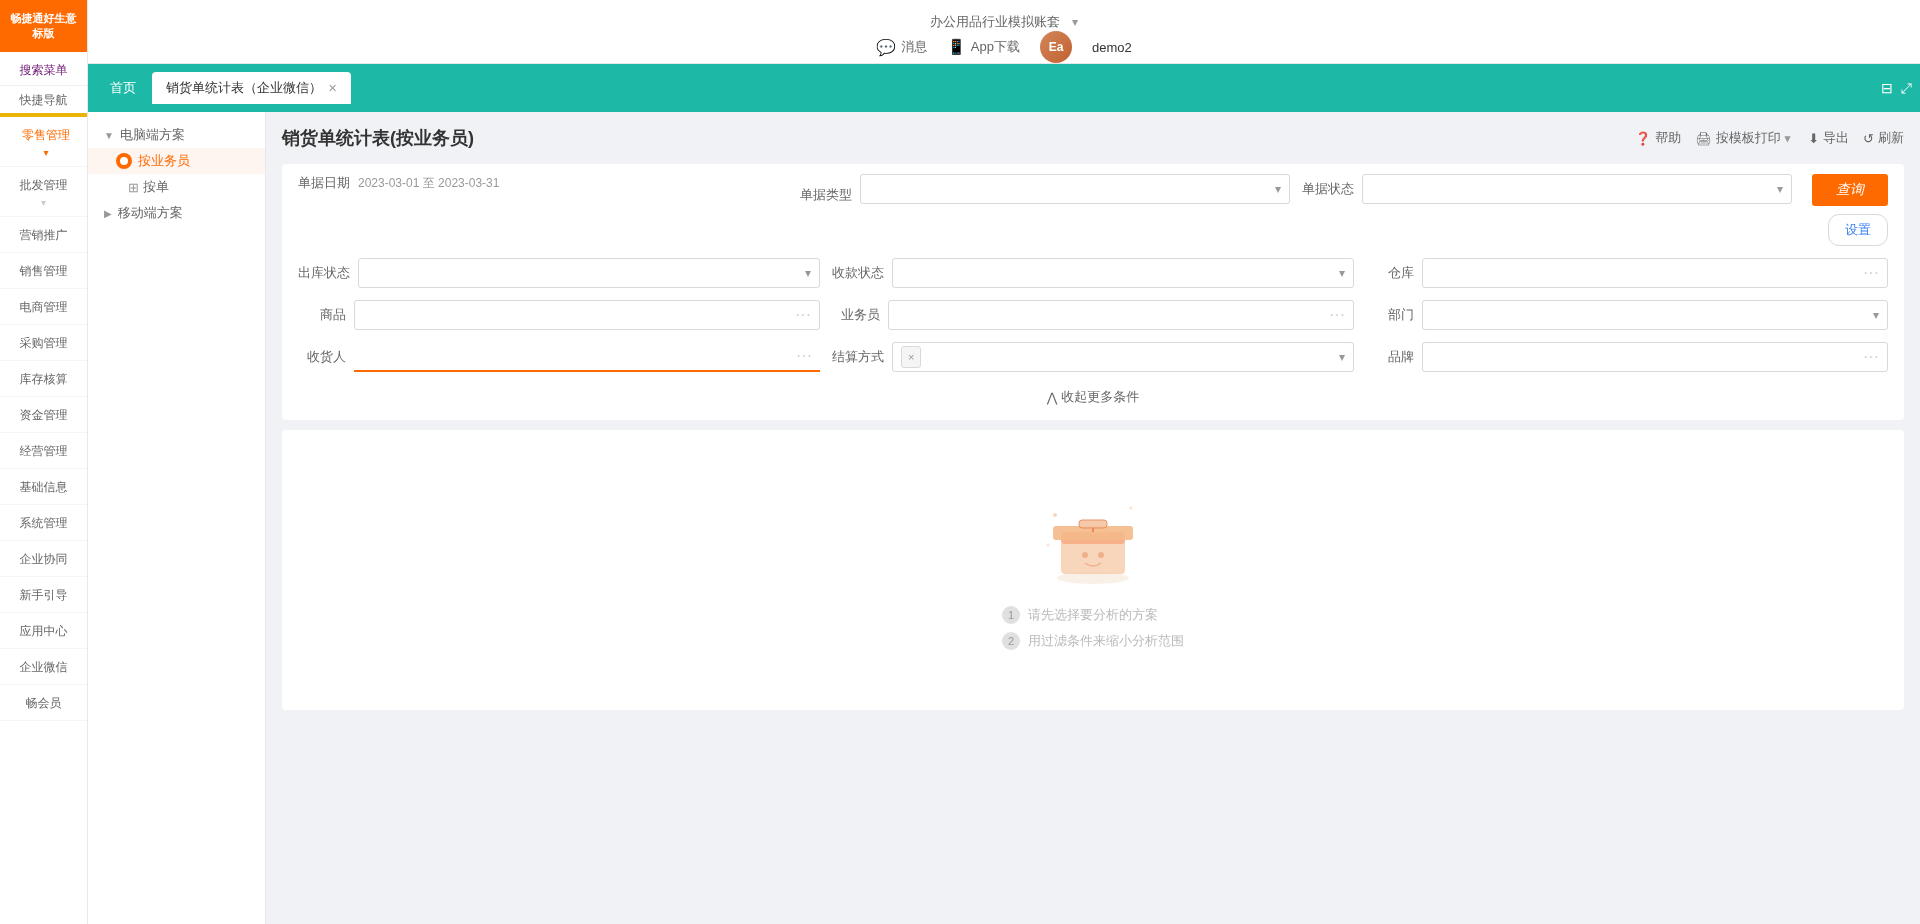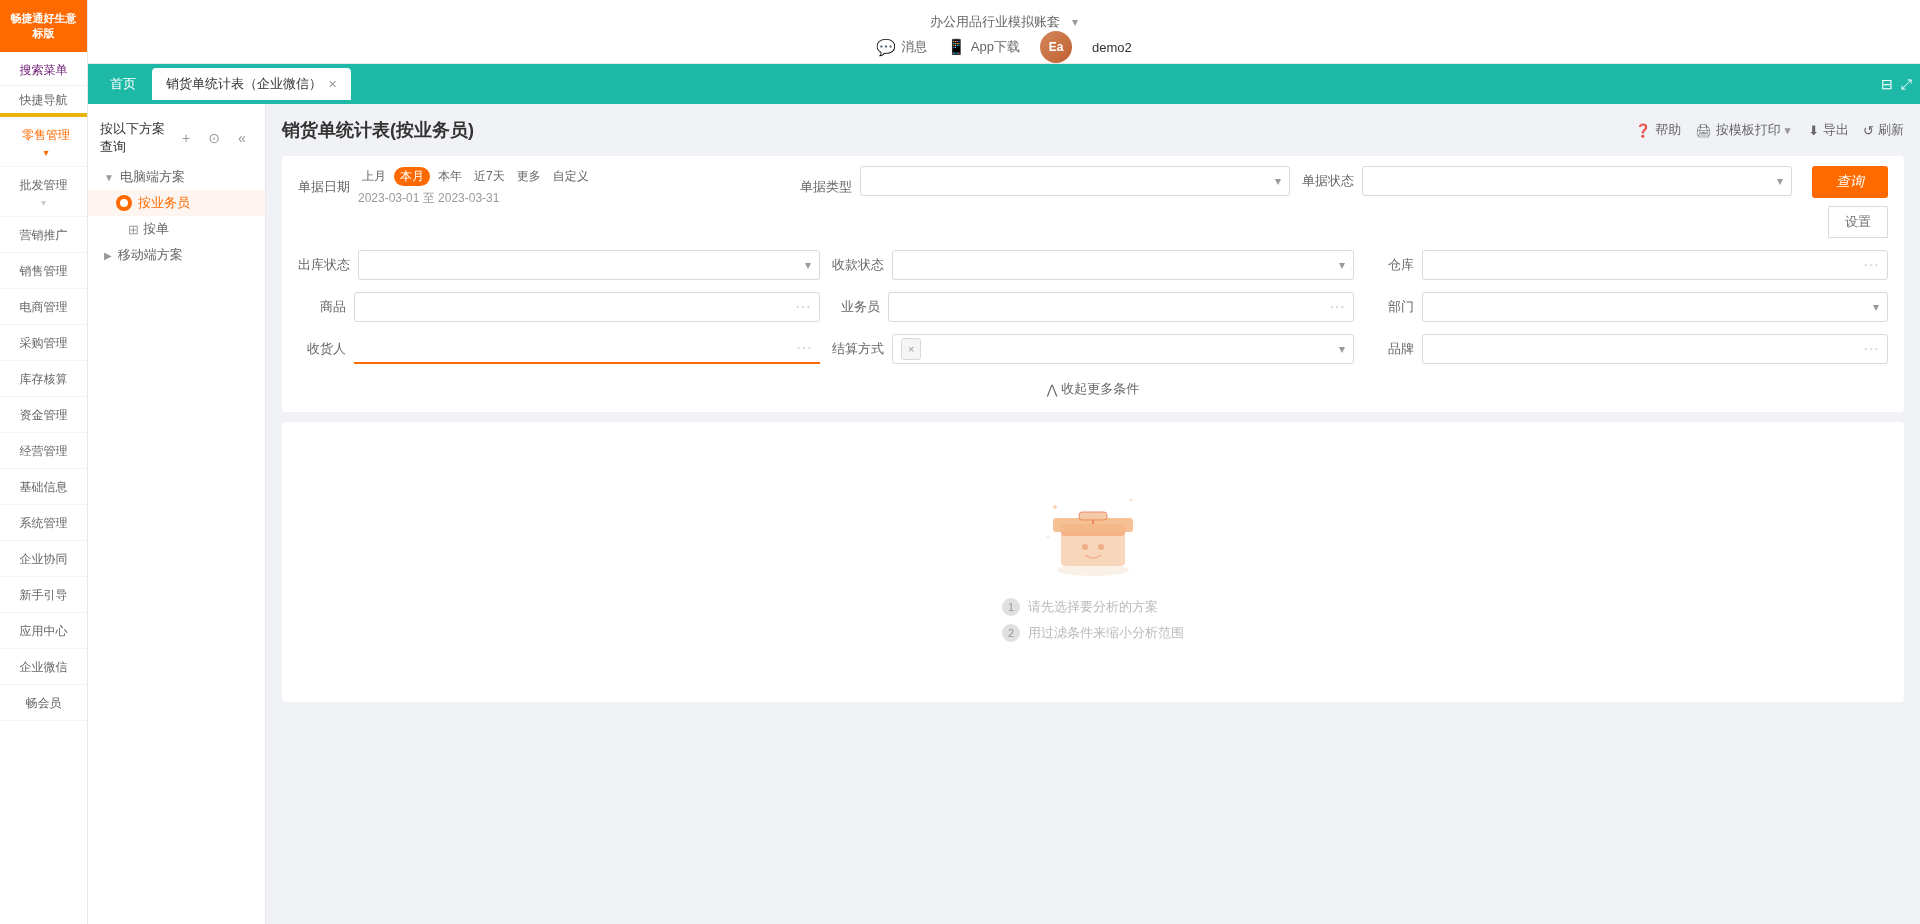--- a/index.html
+++ b/index.html
@@ -21,21 +21,21 @@
     
     .header { height: 64px; background: #fff; display: flex; align-items: center; padding: 0 16px; border-bottom: 1px solid #e8e8e8; justify-content: flex-end; flex-shrink: 0; flex-direction: column; }
     .header-left { display: flex; align-items: center; gap: 12px; }
     .header-title { font-size: 13px; color: #666; }
     .header-dropdown { font-size: 12px; color: #999; cursor: pointer; }
     .header-right { display: flex; align-items: center; gap: 20px; }
     .header-action { display: flex; align-items: center; gap: 5px; font-size: 13px; color: #666; cursor: pointer; }
     .user-avatar { width: 32px; height: 32px; border-radius: 50%; background: #ff8c42; display: flex; align-items: center; justify-content: center; color: #fff; font-size: 12px; cursor: pointer; overflow: hidden; }
 
     
-    .tab-bar { height: 40px; background: #1db8a6; display: flex; align-items: center; padding: 0 8px; flex-shrink: 0; gap: 2px; }
+    .tab-bar { height: 48px; background: #1db8a6; display: flex; align-items: center; padding: 0 8px; flex-shrink: 0; gap: 2px; }
     .tab-item { height: 32px; padding: 0 14px; display: flex; align-items: center; gap: 6px; border-radius: 4px 4px 0 0; font-size: 13px; cursor: pointer; background: rgba(255,255,255,0.15); color: #fff; }
     .tab-item.active { background: #fff; color: #333; }
     .tab-close { font-size: 11px; cursor: pointer; color: #999; }
     .tab-home { background: transparent; color: #fff; font-size: 13px; }
     .tab-bar-right { margin-left: auto; display: flex; align-items: center; gap: 8px; }
     .tab-bar-btn { color: #fff; cursor: pointer; font-size: 16px; }
 
     
     .content { flex: 1; display: flex; overflow: hidden; background: #f0f2f5; }
 
@@ -80,21 +80,21 @@
     .tag-item { background: #f5f5f5; border: 1px solid #d9d9d9; border-radius: 3px; padding: 0 6px; height: 22px; display: flex; align-items: center; gap: 4px; font-size: 12px; color: #333; }
     .tag-close { cursor: pointer; color: #999; font-size: 11px; }
     .settlement-control { flex: 1; border: 1px solid #d9d9d9; border-radius: 3px; height: 30px; display: flex; align-items: center; padding: 0 8px; gap: 6px; cursor: pointer; }
 
     
     .collapse-row { display: flex; justify-content: center; margin-top: 4px; }
     .collapse-btn { display: flex; align-items: center; gap: 4px; font-size: 13px; color: #666; cursor: pointer; padding: 4px 12px; }
 
     
     .query-btn { background: #ff6a00; color: #fff; border: none; border-radius: 3px; padding: 7px 24px; font-size: 14px; cursor: pointer; font-style: italic; }
-    .settings-btn { background: #fff; color: #737373; border: 1px solid #d9d9d9; border-radius: 1px; padding: 6px 16px; font-size: 13px; cursor: pointer; margin-top: 4px; }
+    .settings-btn { background: #fff; color: #3b82f6; border: 1px solid #d9d9d9; border-radius: 11px; padding: 6px 16px; font-size: 13px; cursor: pointer; margin-top: 4px; }
     .action-buttons { display: flex; flex-direction: column; gap: 4px; align-items: flex-end; margin-left: 8px; }
 
     
     .empty-state { display: flex; flex-direction: column; align-items: center; justify-content: center; padding: 60px 0; }
     .empty-icon { width: 120px; height: 100px; position: relative; margin-bottom: 16px; }
     .empty-steps { display: flex; flex-direction: column; gap: 8px; }
     .empty-step { display: flex; align-items: center; gap: 8px; color: #bbb; font-size: 13px; }
     .step-num { width: 18px; height: 18px; border-radius: 50%; background: #e0e0e0; display: flex; align-items: center; justify-content: center; font-size: 11px; color: #999; flex-shrink: 0; }
 
     
@@ -203,34 +203,20 @@
     </div>
     <div class="tab-bar-right">
       <span class="tab-bar-btn" style="font-size:14px;">⊟</span>
       <span class="tab-bar-btn" style="font-size:14px;">⤢</span>
     </div>
   </div>
 
   <div class="content">
 
     <div class="left-panel">
-      <div class="panel-header">
-        <span class="panel-header-title">按以下方案查询</span>
-        <div class="panel-header-actions">
-          <div class="panel-icon-btn">
-            <span>+</span>
-          </div>
-          <div class="panel-icon-btn">
-            <span>⊙</span>
-          </div>
-          <div class="panel-icon-btn">
-            <span>«</span>
-          </div>
-        </div>
-      </div>
 
       <div class="tree-item">
         <span class="tree-arrow">▼</span>
         <span>电脑端方案</span>
       </div>
       <div class="tree-sub-item active">
         <span style="width:16px;height:16px;border-radius:50%;background:#ff6a00;display:flex;align-items:center;justify-content:center;flex-shrink:0;">
           <span style="width:8px;height:8px;border-radius:50%;background:#fff;display:block;"></span>
         </span>
         <span>按业务员</span>
@@ -272,28 +258,20 @@
         </div>
       </div>
 
       <div class="filter-section">
 
         <div style="display:flex;align-items:flex-start;margin-bottom:12px;gap:12px;">
 
           <div class="filter-item" style="flex:1;">
             <span class="filter-label">单据日期</span>
             <div class="date-filter">
-              <div class="date-tabs">
-                <span class="date-tab">上月</span>
-                <span class="date-tab active">本月</span>
-                <span class="date-tab">本年</span>
-                <span class="date-tab">近7天</span>
-                <span class="date-tab">更多</span>
-                <span class="date-tab">自定义</span>
-              </div>
               <div class="date-range">2023-03-01 至 2023-03-31</div>
             </div>
           </div>
 
           <div class="filter-item" style="flex:1;align-items:flex-end;">
             <span class="filter-label">单据类型</span>
             <div class="filter-control filter-control-dropdown">
               <span style="flex:1;"></span>
               <span class="filter-arrow">▾</span>
             </div>

